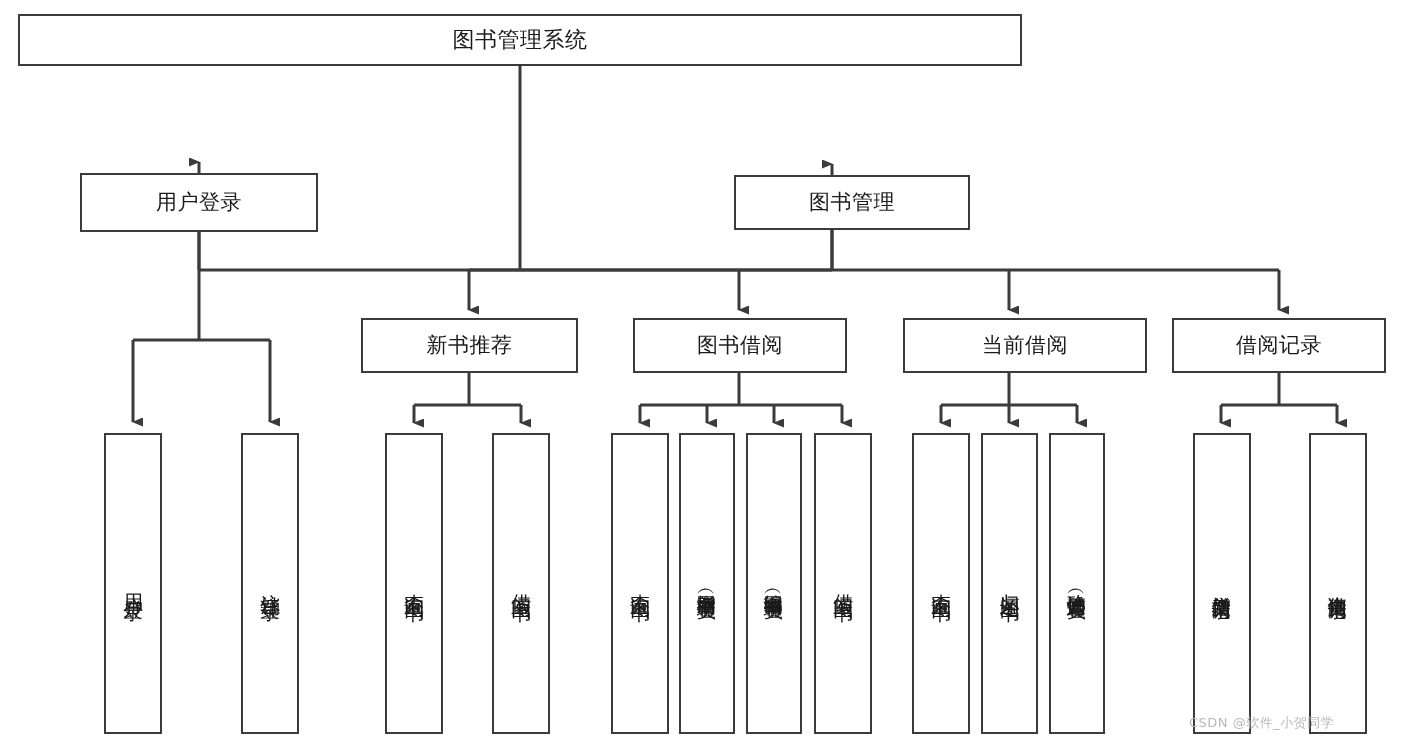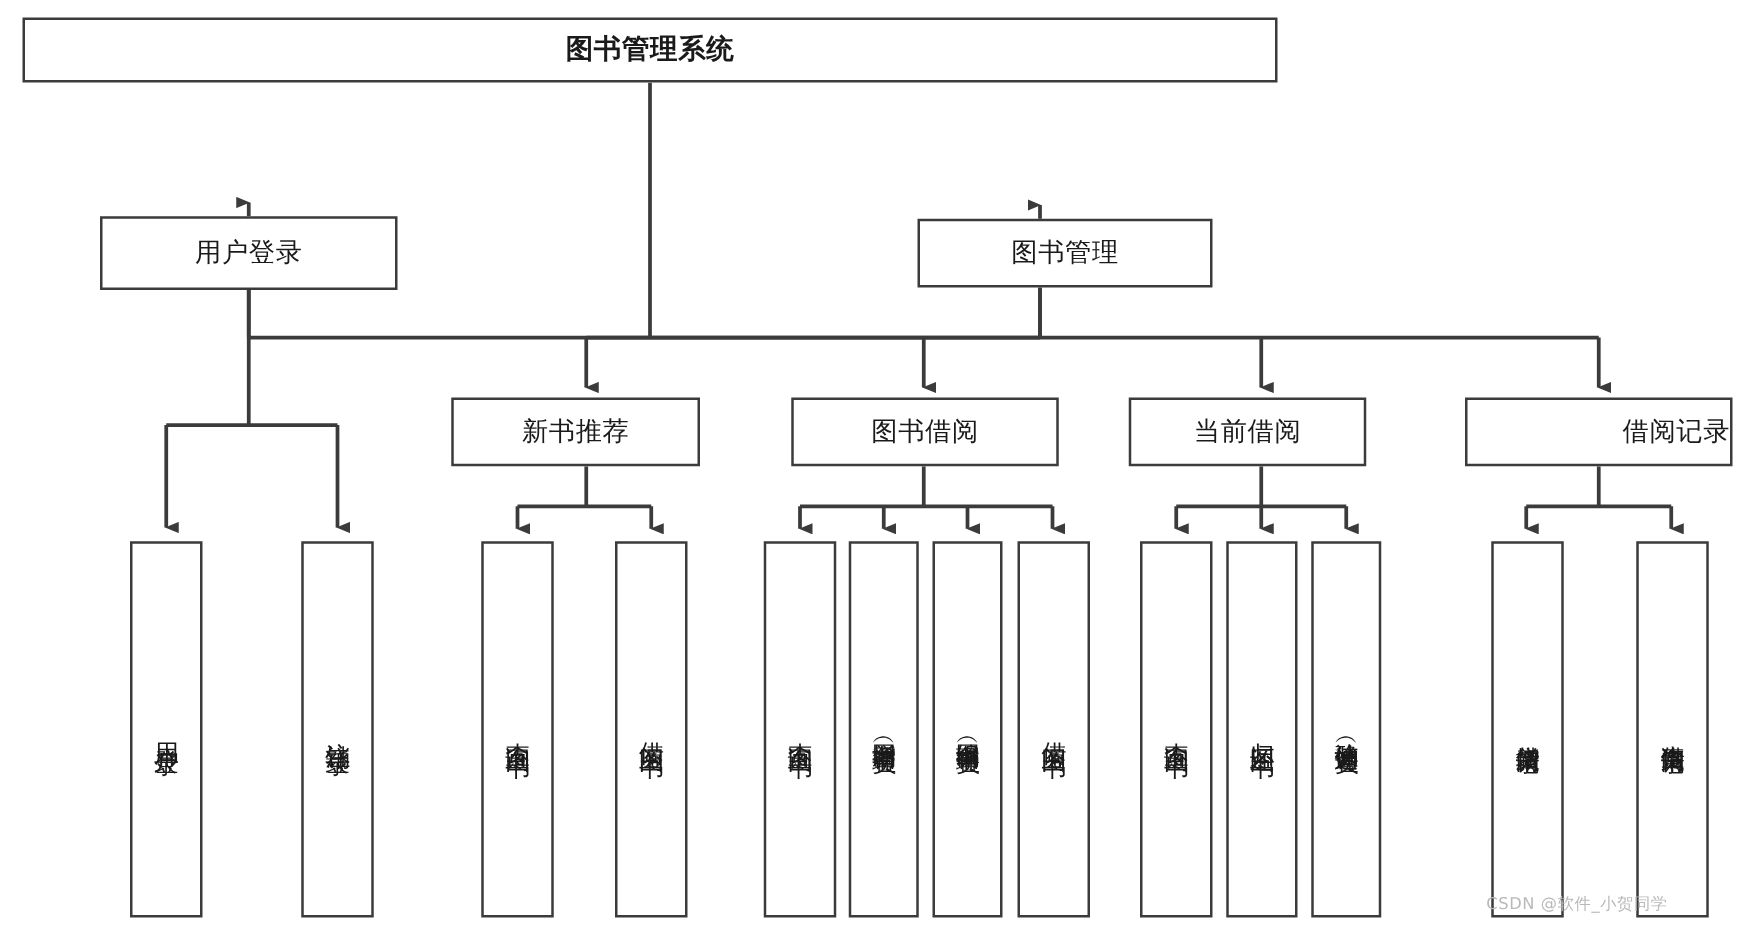--- a/index.html
+++ b/index.html
@@ -131,41 +131,41 @@
       <path d="M 1009,405 L 1009,423" marker-end="url(#arrowhead)"></path>
       <path d="M 1077,405 L 1077,423" marker-end="url(#arrowhead)"></path>
 
       <path d="M 1279,373 L 1279,405"></path>
       <path d="M 1221,405 L 1337,405"></path>
       <path d="M 1221,405 L 1221,423" marker-end="url(#arrowhead)"></path>
       <path d="M 1337,405 L 1337,423" marker-end="url(#arrowhead)"></path>
     </g>
   </svg>
 
-  <div class="node horiz root" style="left:18px; top:14px; width:1004px; height:52px;font-weight:bold;">
+  <div class="node horiz root" style="left:18px; top:14px; width:1004px; height:52px;">
     <span class="node-label">图书管理系统</span>
   </div>
 
   <div class="node horiz" style="left:80px; top:173px; width:238px; height:59px;">
     <span class="node-label">用户登录</span>
   </div>
   <div class="node horiz" style="left:712px; top:175px; width:236px; height:55px;margin-left:22px;">
     <span class="node-label">图书管理</span>
   </div>
 
-  <div class="node horiz" style="left:361px; top:318px; width:199px; height:55px;">
+  <div class="node horiz" style="left:361px; top:318px; width:217px; height:55px;">
     <span class="node-label">新书推荐</span>
   </div>
   <div class="node horiz" style="left:633px; top:318px; width:214px; height:55px;font-family:Liberation Serif, serif;">
     <span class="node-label">图书借阅</span>
   </div>
-  <div class="node horiz" style="left:903px; top:318px; width:190px; height:55px;">
+  <div class="node horiz" style="left:903px; top:318px; width:244px; height:55px;">
     <span class="node-label">当前借阅</span>
   </div>
-  <div class="node horiz" style="left:1172px; top:318px; width:214px; height:55px;justify-content:flex-end;">
+  <div class="node horiz" style="left:1172px; top:318px; width:214px; height:55px;">
     <span class="node-label">借阅记录</span>
   </div>
 
   <div class="node vert" style="left:104px; top:433px; width:58px; height:301px;">
     <span class="node-label">用户登录</span>
   </div>
   <div class="node vert" style="left:241px; top:433px; width:58px; height:301px;">
     <span class="node-label">注销登录</span>
   </div>
 

